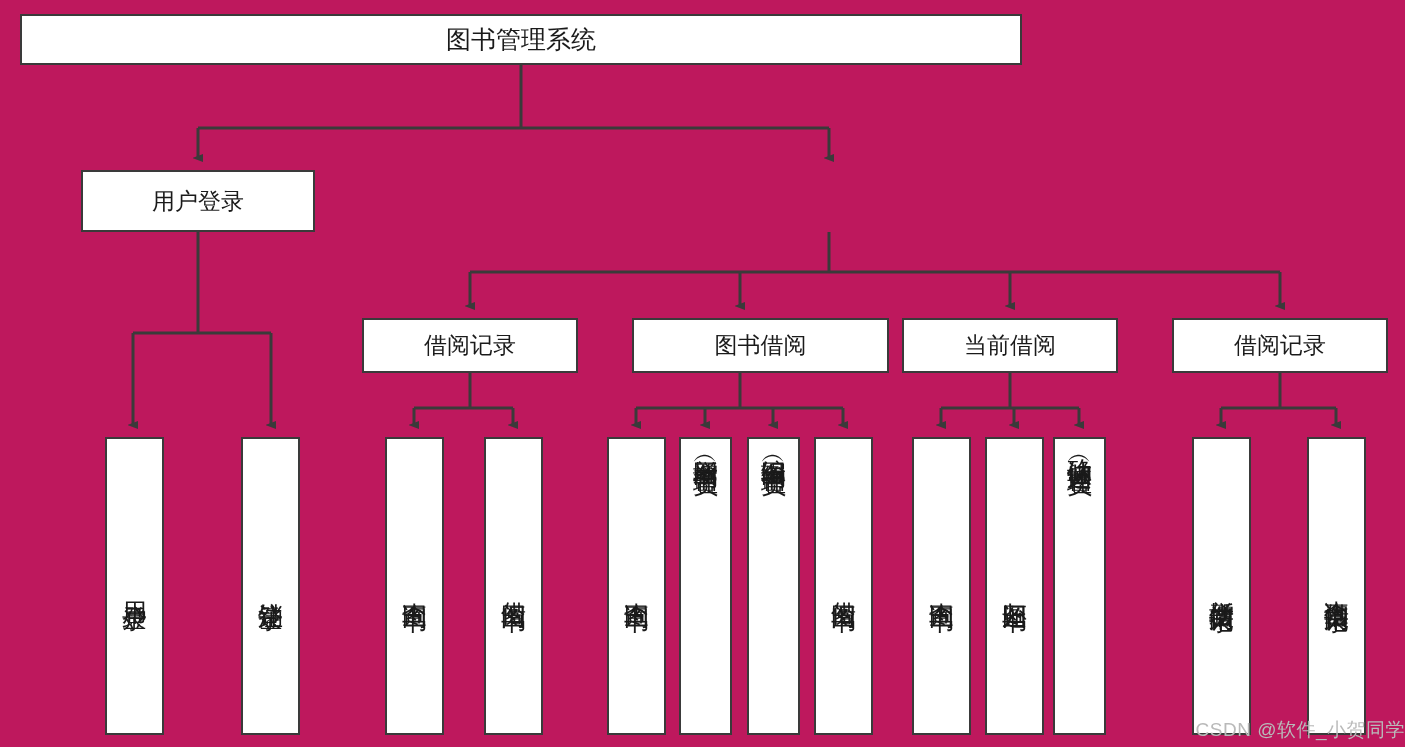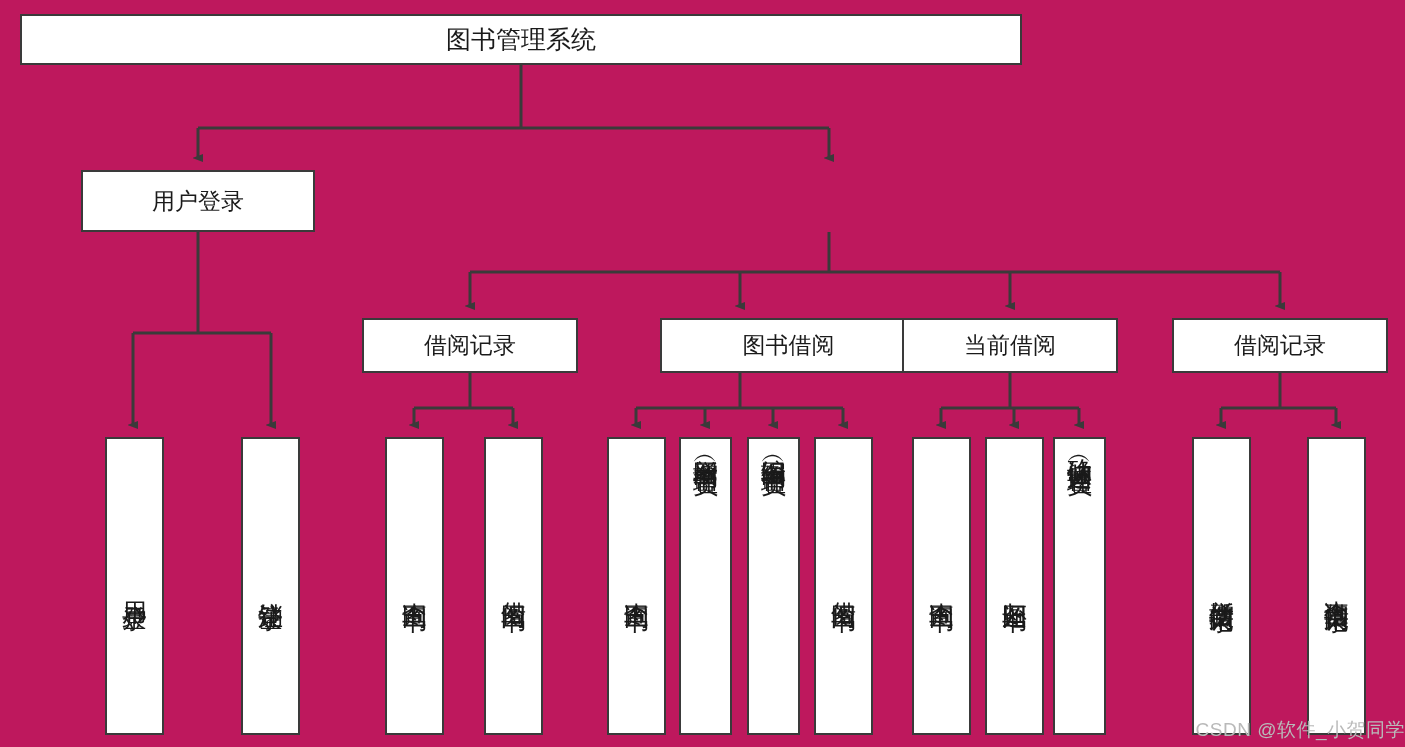--- a/index.html
+++ b/index.html
@@ -125,21 +125,21 @@
     <span class="flat-text">图书管理系统</span>
   </div>
 
   <div class="node level1" style="left:81px; top:170px; width:234px; height:62px;">
     <span class="flat-text">用户登录</span>
   </div>
 
   <div class="node level1" style="left:362px; top:318px; width:216px; height:55px;">
     <span class="flat-text">借阅记录</span>
   </div>
-  <div class="node level1" style="left:632px; top:318px; width:257px; height:55px;margin-left:28px;">
+  <div class="node level1" style="left:632px; top:318px; width:257px; height:55px;">
     <span class="flat-text">图书借阅</span>
   </div>
   <div class="node level1" style="left:902px; top:318px; width:216px; height:55px;justify-content:center;">
     <span class="flat-text">当前借阅</span>
   </div>
   <div class="node level1" style="left:1172px; top:318px; width:216px; height:55px;align-items:center;">
     <span class="flat-text">借阅记录</span>
   </div>
 
   <div class="node leaf" style="left:105px; top:437px; width:59px; height:298px;">

